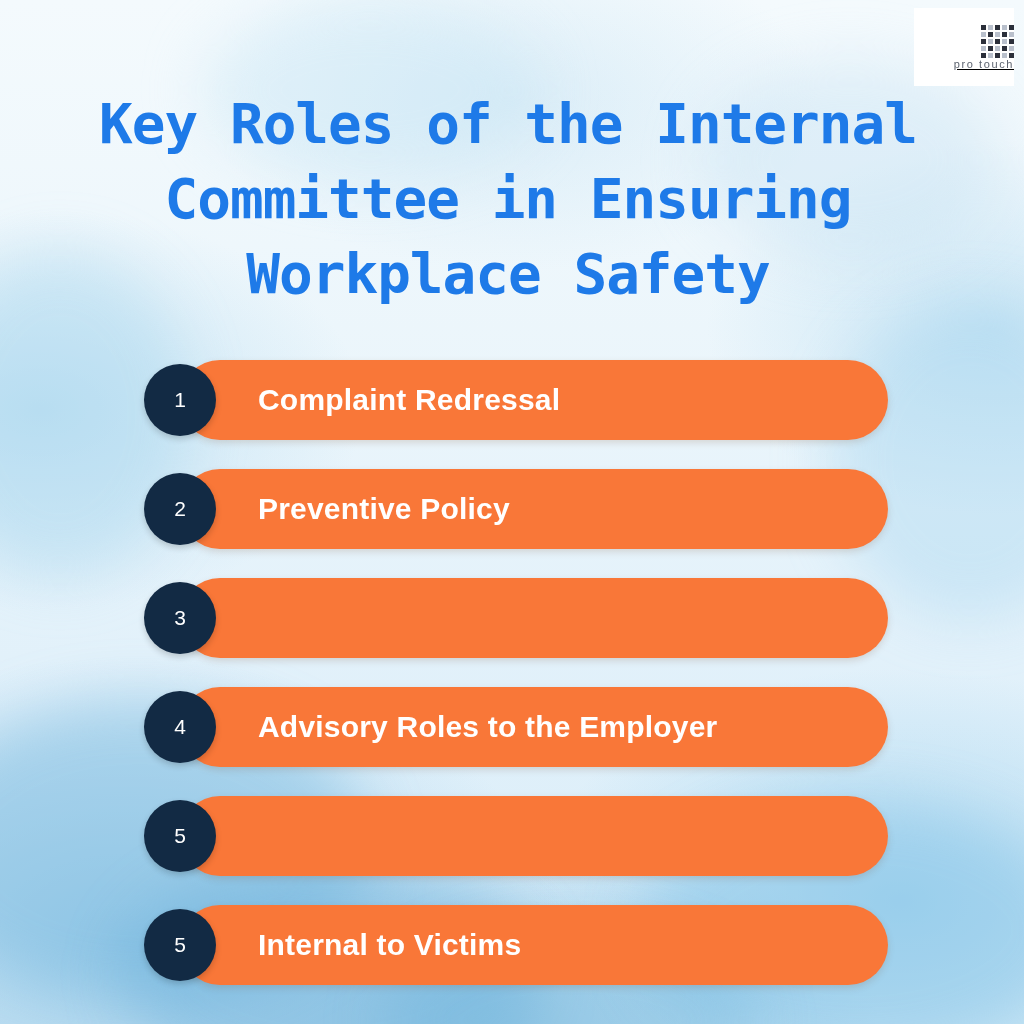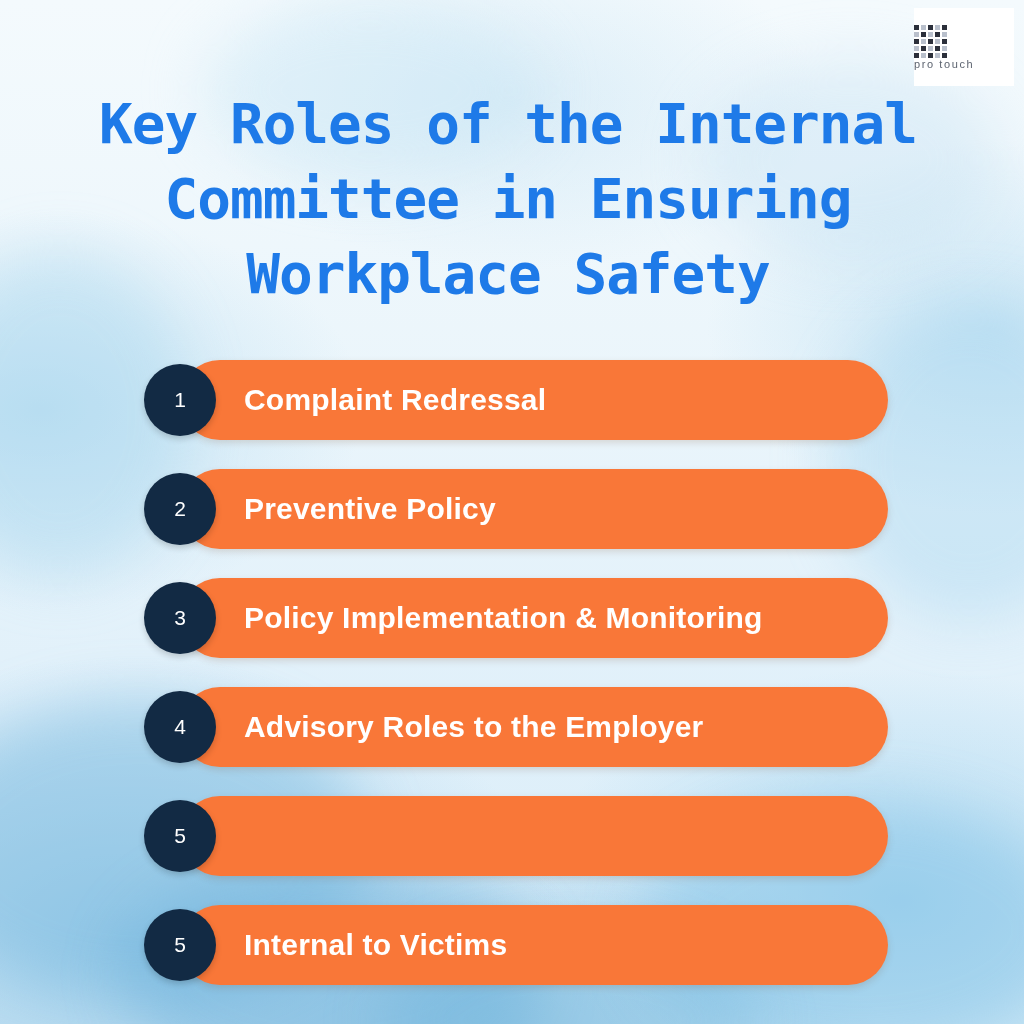--- a/index.html
+++ b/index.html
@@ -47,22 +47,23 @@
   
   #logo {
     position: absolute;
     right: 10px;
     top: 8px;
     width: 100px;
     height: 78px;
     background: #ffffff;
     display: flex;
     flex-direction: column;
-    align-items: flex-start;
+    align-items: flex-end;
     justify-content: center;
+    text-decoration: underline;
   }
   #logo .mark {
     display: grid;
     grid-template-columns: repeat(5, 5px);
     grid-template-rows: repeat(5, 5px);
     gap: 2px;
   }
   #logo .mark i { display: block; width: 5px; height: 5px; background: #2b2f3a; }
   #logo .mark i.lite { background: #b9c0cc; }
   #logo .wordmark {
@@ -125,21 +126,21 @@
     display: flex;
     align-items: center;
     justify-content: center;
     font-size: 21px;
     font-family: "Liberation Sans", sans-serif;
     box-shadow: 0 3px 6px rgba(0,0,0,0.18);
   }
   .role-label {
     position: relative;
     z-index: 2;
-    margin-left: 28px;
+    margin-left: 42px;
     color: #ffffff;
     font-family: "Liberation Sans", sans-serif;
     font-weight: bold;
     font-size: 30px;
     letter-spacing: 0.2px;
     white-space: nowrap;
   }
 </style>
 </head>
 <body>
@@ -195,21 +196,20 @@
         <div class="role-label">Complaint Redressal</div>
       </div>
       <div class="role-row">
         <div class="role-bar"></div>
         <div class="role-badge">2</div>
         <div class="role-label">Preventive Policy</div>
       </div>
       <div class="role-row">
         <div class="role-bar"></div>
         <div class="role-badge">3</div>
-        <div class="role-label">Policy Implementation &amp; Monitoring</div>
       </div>
       <div class="role-row">
         <div class="role-bar"></div>
         <div class="role-badge">4</div>
         <div class="role-label">Advisory Roles to the Employer</div>
       </div>
       <div class="role-row">
         <div class="role-bar"></div>
         <div class="role-badge">5</div>
       </div>

